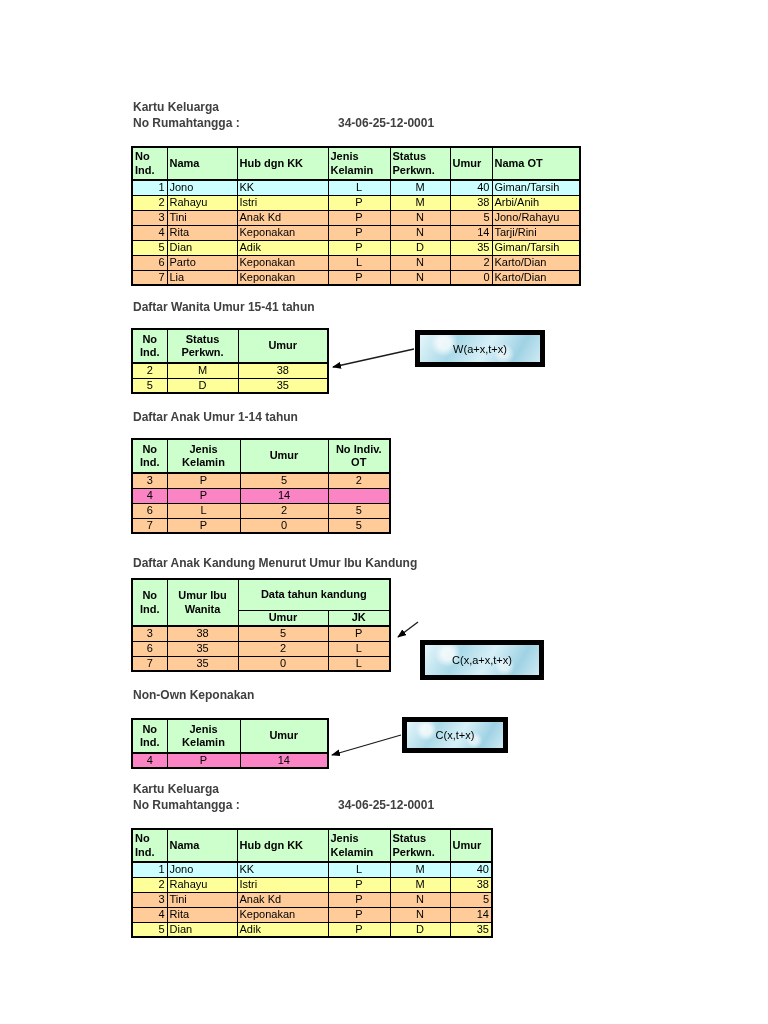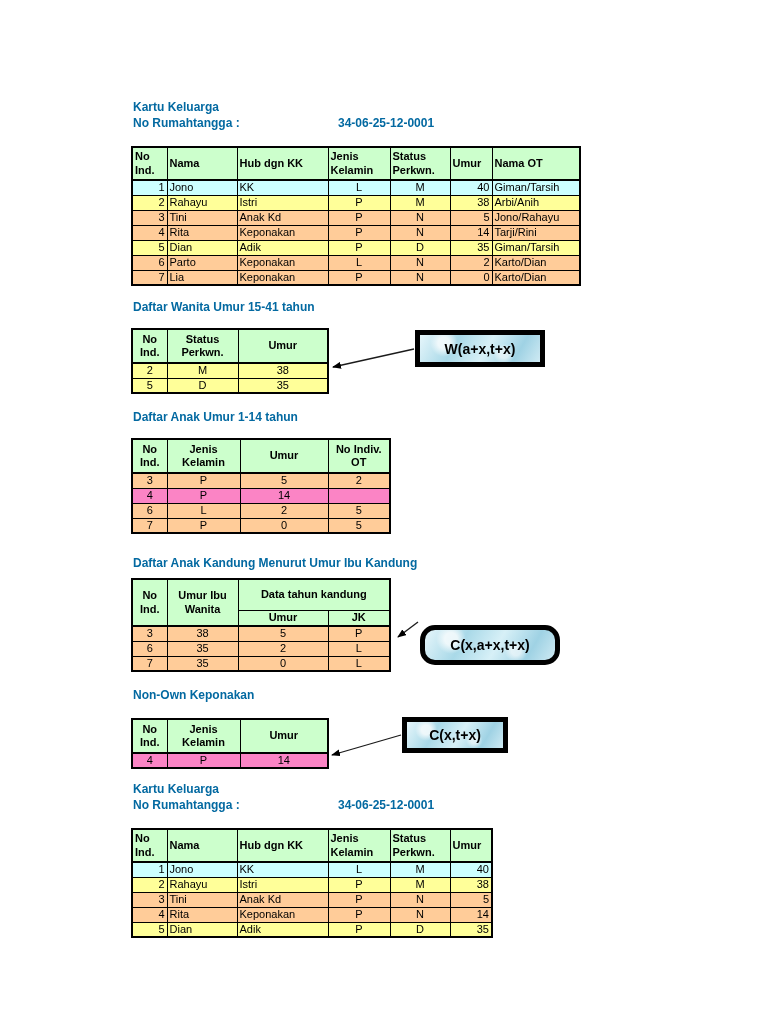--- a/index.html
+++ b/index.html
@@ -1,21 +1,21 @@
 <!DOCTYPE html>
 <html><head>
 <meta charset="utf-8">
 <style>
   html,body{margin:0;padding:0;}
   body{
     width:768px;height:1024px;background:#ffffff;position:relative;
     font-family:"Liberation Sans",sans-serif;color:#000;overflow:hidden;
   }
   .abs{position:absolute;}
-  .doc-title{position:absolute;font-weight:bold;font-size:12px;white-space:nowrap;color:#0369a1;}
+  .doc-title{position:absolute;font-weight:bold;font-size:12px;white-space:nowrap;color:#404040;}
   table{
     position:absolute;border-collapse:collapse;table-layout:fixed;
     border:2px solid #000;background:#0f172a;
   }
   th,td{
     border:1px solid #000;padding:0 2px;font-size:11px;vertical-align:middle;
     overflow:hidden;color:#000;
   }
   th{background:#CCFFCC;font-weight:bold;white-space:pre-line;line-height:1.2;}
   td{white-space:nowrap;line-height:13px;}
@@ -57,28 +57,28 @@
   #t1 td,#t6 td{text-align:left;}
   #t1 td:nth-child(1),#t6 td:nth-child(1),
   #t1 td:nth-child(6),#t6 td:nth-child(6){text-align:right;}
   #t1 td:nth-child(4),#t1 td:nth-child(5),
   #t6 td:nth-child(4),#t6 td:nth-child(5){text-align:center;}
 
   
   .callout{
     position:absolute;box-sizing:border-box;border:5px solid #000;
     display:flex;align-items:center;justify-content:center;
-    font-weight:bold;font-size:14px;color:#000;
+    font-weight:normal;font-size:11px;color:#000;
     background:
       radial-gradient(circle at 20% 30%, rgba(255,255,255,.75) 0 6%, rgba(255,255,255,0) 14%),
       radial-gradient(circle at 70% 70%, rgba(255,255,255,.6) 0 5%, rgba(255,255,255,0) 12%),
       linear-gradient(120deg,#e6f6fb 0%,#a9d9e8 30%,#d7f0f7 55%,#9fd2e4 80%,#cfeaf3 100%);
   }
   #co-w{left:415px;top:330px;width:130px;height:37px;}
-  #co-c1{left:420px;top:625px;width:140px;height:40px;border-radius:15px;}
+  #co-c1{left:420px;top:640px;width:124px;height:40px;}
   #co-c2{left:402px;top:717px;width:106px;height:36px;}
 
   #arrows{left:0;top:0;pointer-events:none;}
 </style>
 </head>
 <body>
 
 <div class="doc-title" id="title1">Kartu Keluarga</div>
 <div class="doc-title" id="hh1-label">No Rumahtangga :</div>
 <div class="doc-title" id="hh1-value">34-06-25-12-0001</div>

